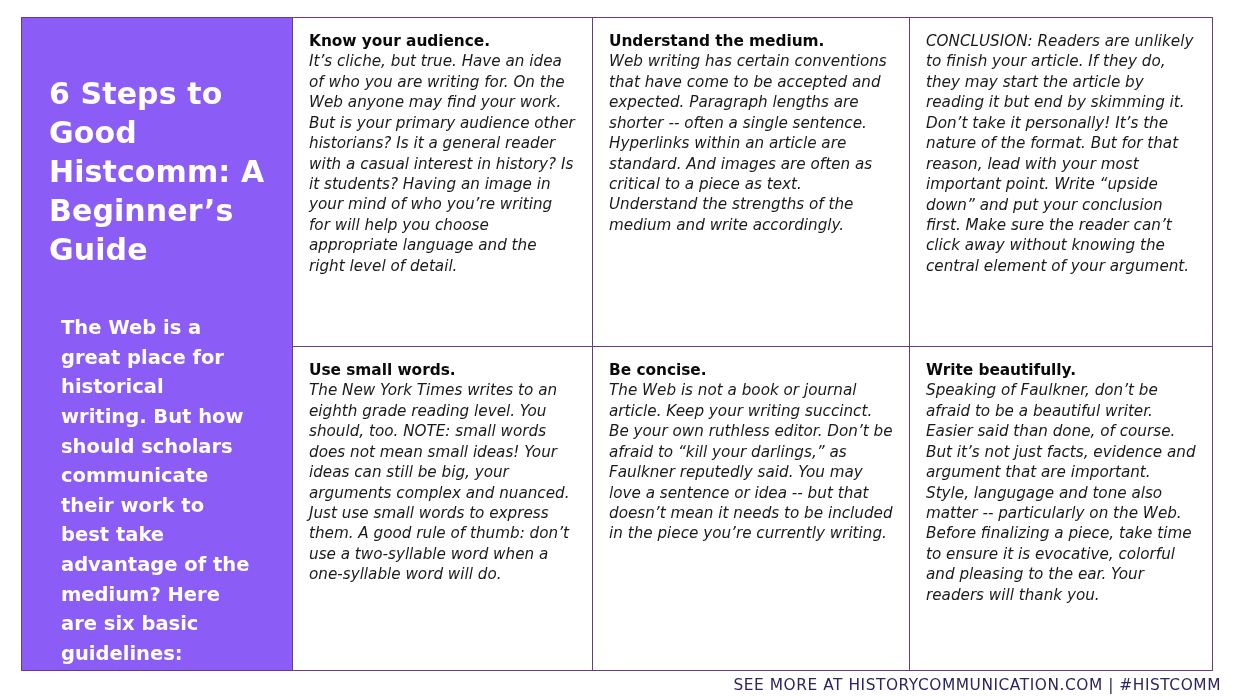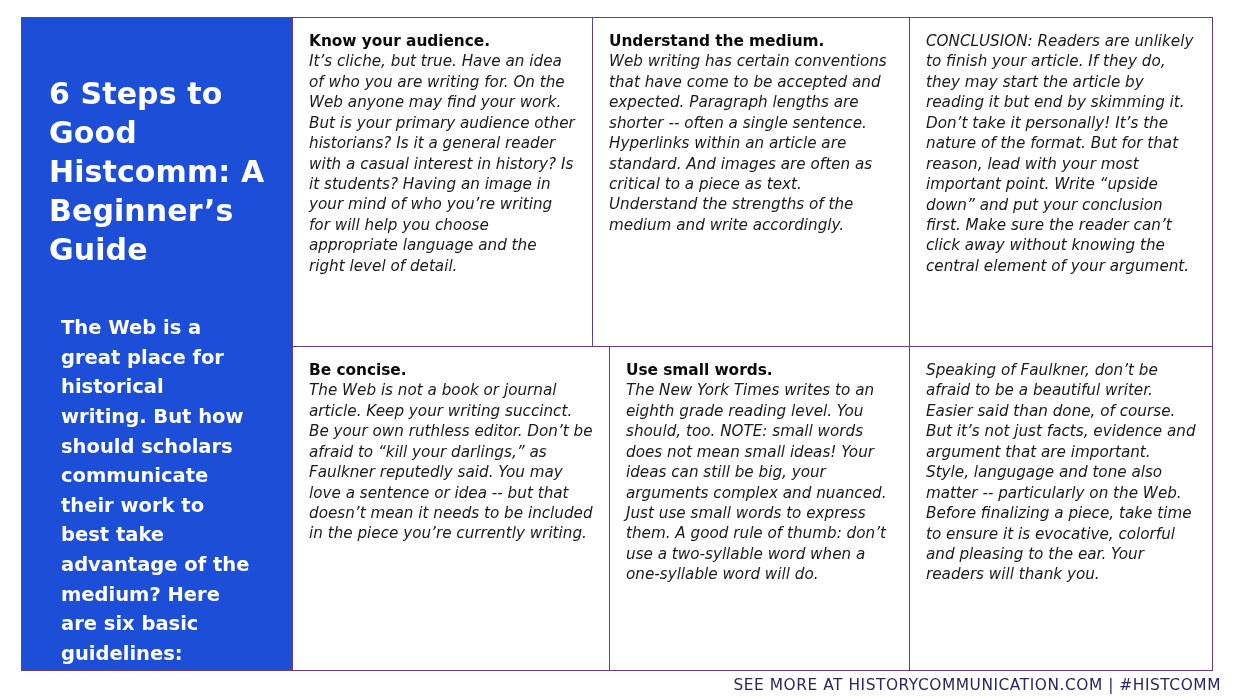--- a/index.html
+++ b/index.html
@@ -32,21 +32,21 @@
     height: 654px;
     box-sizing: border-box;
     border: 1.6px solid #6b3c86;
     display: flex;
     background: #ffffff;
   }
 
   
   .title-panel {
     flex: 0 0 270px;
-    background: #1d4ed8;
+    background: #8b5cf6;
     box-sizing: border-box;
     padding: 56px 27px 20px 27px;
     color: #ffffff;
     overflow: hidden;
   }
   .title-panel .headline {
     font-size: 30px;
     line-height: 1.30;
     font-weight: 600;
     letter-spacing: 0.1px;
@@ -149,31 +149,32 @@
         </div>
 
         <div class="cell col-3">
           <p>CONCLUSION: Readers are unlikely to finish your article. If they do, they may start the article by reading it but end by skimming it. Don’t take it personally! It’s the nature of the format. But for that reason, lead with your most important point. Write “upside down” and put your conclusion first. Make sure the reader can’t click away without knowing the central element of your argument.</p>
         </div>
 
       </div>
 
       <div class="cells-row row-bottom">
 
+        <div class="cell col-1">
+          <h3>Use small words.</h3>
+          <p>The New York Times writes to an eighth grade reading level. You should, too. NOTE: small words does not mean small ideas! Your ideas can still be big, your arguments complex and nuanced. Just use small words to express them. A good rule of thumb: don’t use a two-syllable word when a one-syllable word will do.</p>
+        </div>
+
         <div class="cell col-2">
           <h3>Be concise.</h3>
           <p>The Web is not a book or journal article. Keep your writing succinct. Be your own ruthless editor. Don’t be afraid to “kill your darlings,” as Faulkner reputedly said. You may love a sentence or idea -- but that doesn’t mean it needs to be included in the piece you’re currently writing.</p>
         </div>
 
-        <div class="cell col-1">
-          <h3>Use small words.</h3>
-          <p>The New York Times writes to an eighth grade reading level. You should, too. NOTE: small words does not mean small ideas! Your ideas can still be big, your arguments complex and nuanced. Just use small words to express them. A good rule of thumb: don’t use a two-syllable word when a one-syllable word will do.</p>
-        </div>
-
         <div class="cell col-3">
+          <h3>Write beautifully.</h3>
           <p>Speaking of Faulkner, don’t be afraid to be a beautiful writer. Easier said than done, of course. But it’s not just facts, evidence and argument that are important. Style, langugage and tone also matter -- particularly on the Web. Before finalizing a piece, take time to ensure it is evocative, colorful and pleasing to the ear. Your readers will thank you.</p>
         </div>
 
       </div>
 
     </div>
   </div>
 
   <div class="footer">SEE MORE AT HISTORYCOMMUNICATION.COM | #HISTCOMM</div>
 

